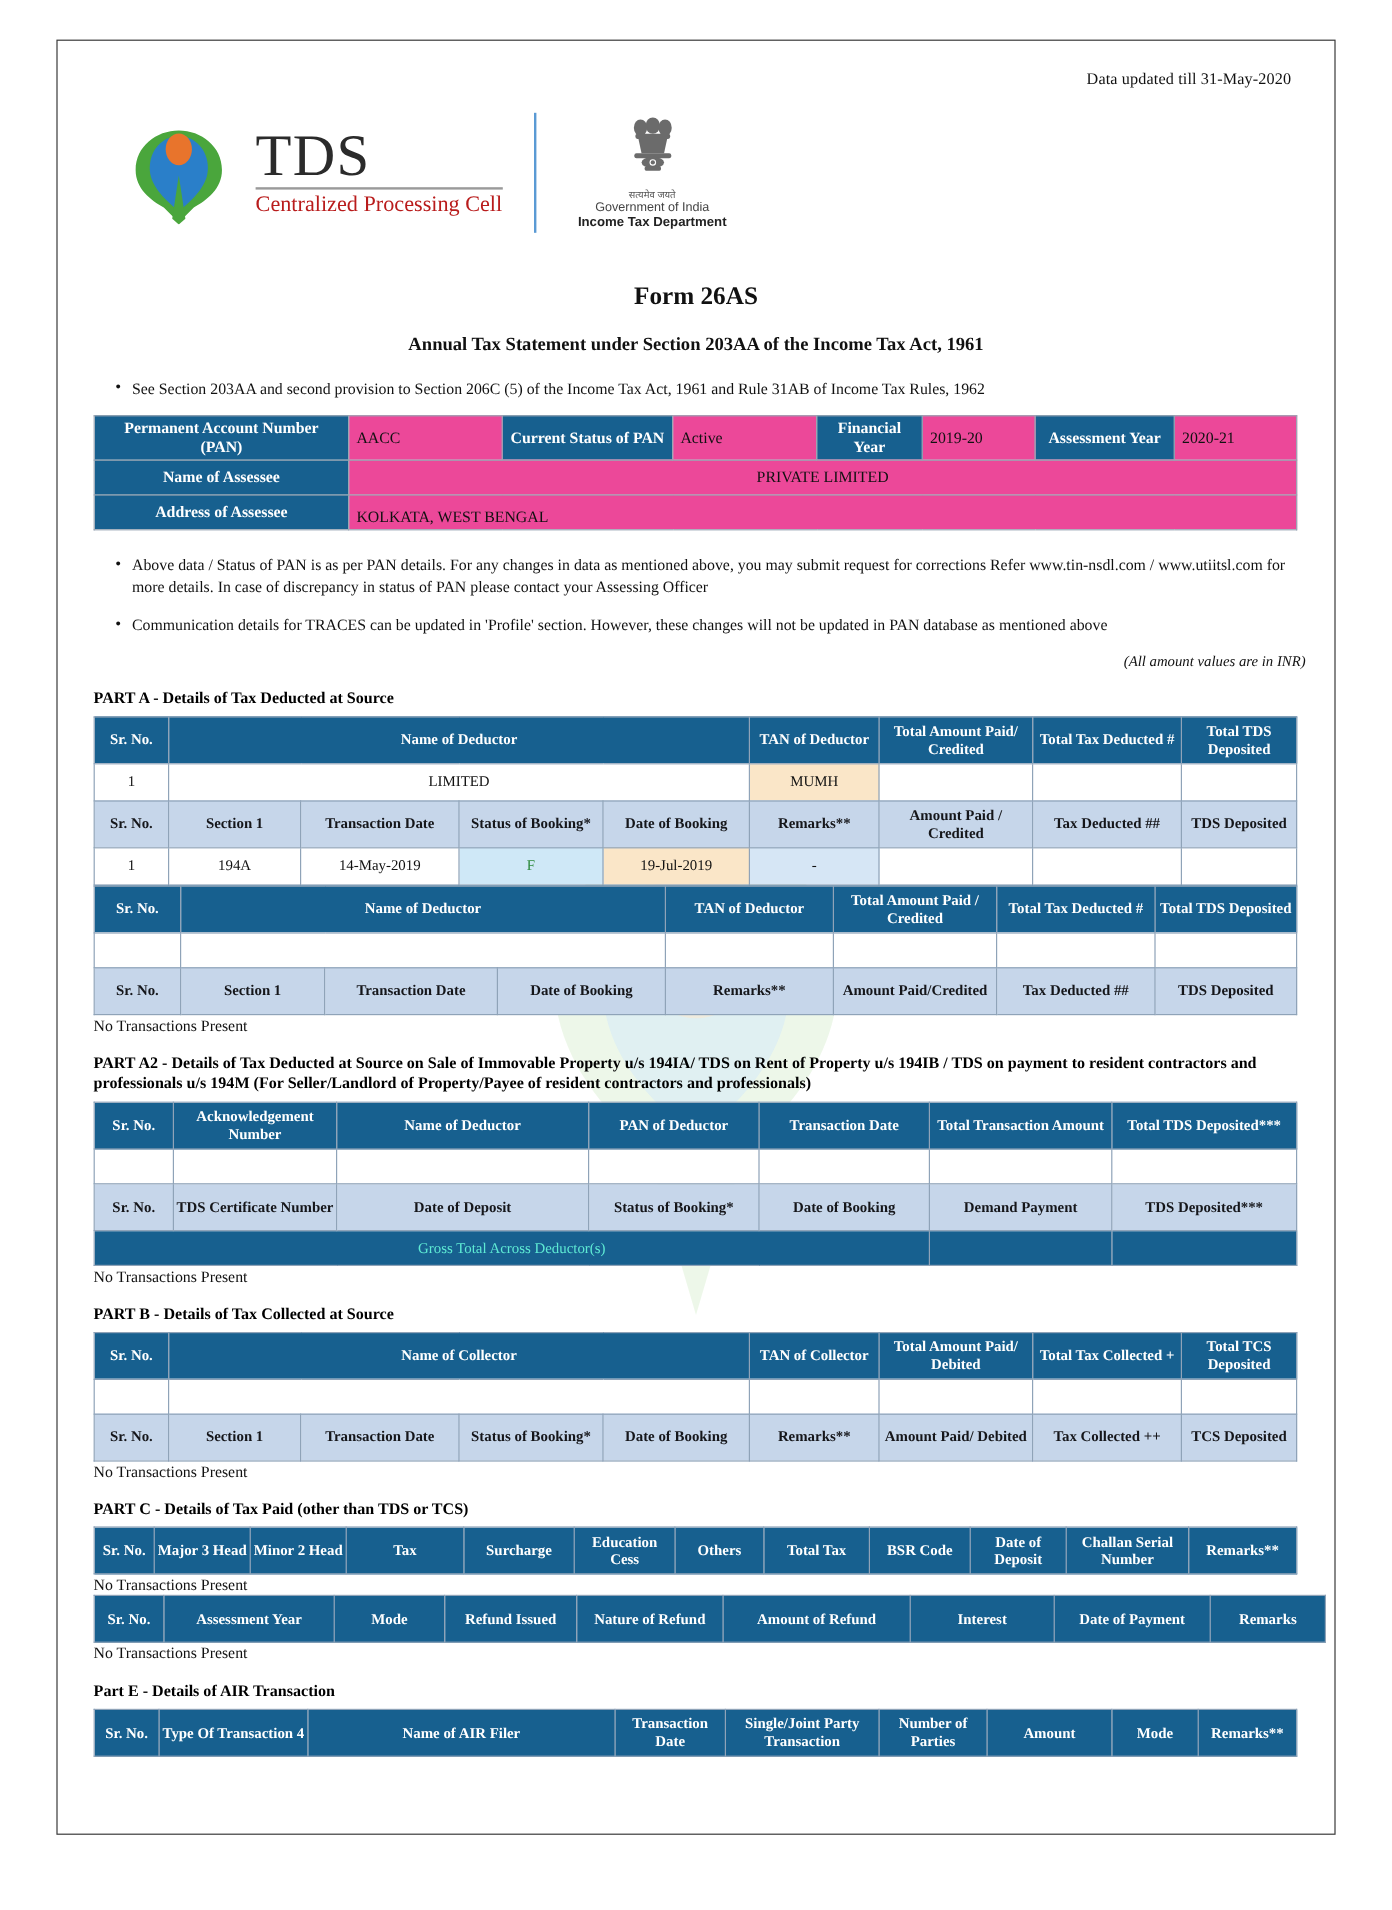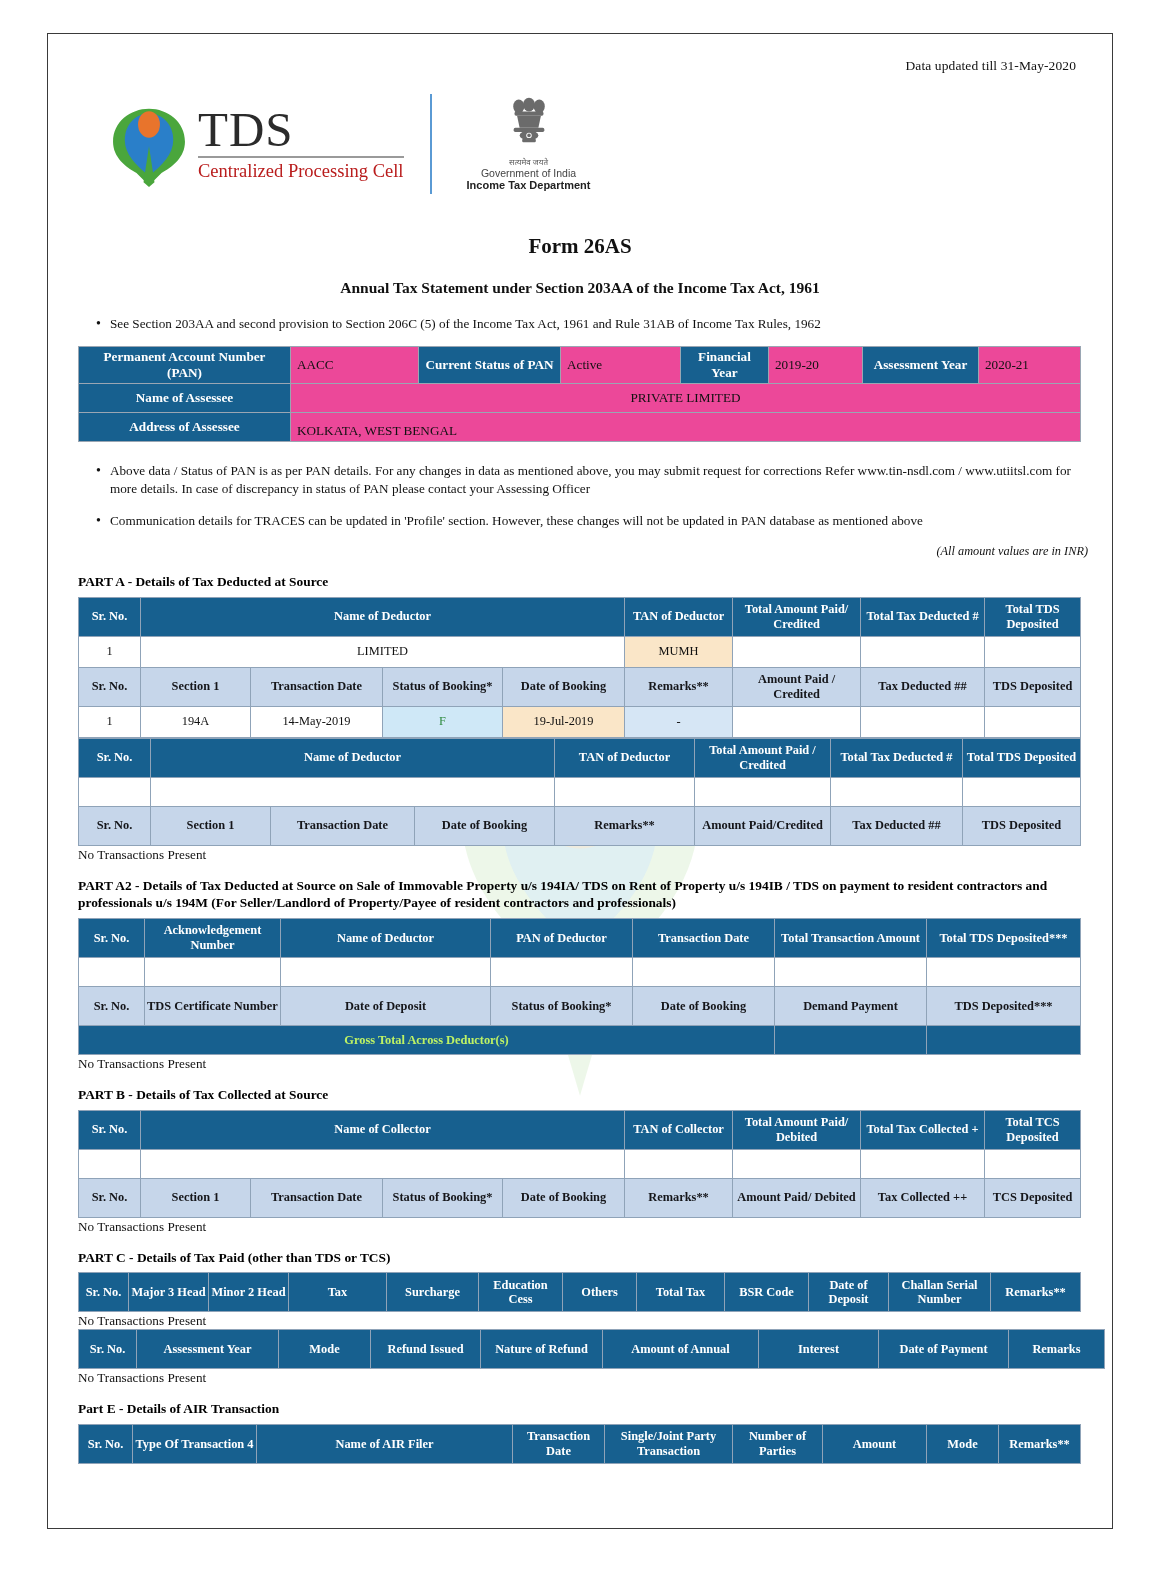--- a/index.html
+++ b/index.html
@@ -59,20 +59,21 @@
     display: flex;
     align-items: center;
     margin-top: 18px;
     padding-left: 40px;
     height: 104px;
   }
   .tds-logo-block {
     display: flex;
     align-items: center;
     flex: 0 0 auto;
+    gap: 15px;
   }
   .tds-mark { width: 86px; height: 86px; flex: 0 0 auto; }
   .tds-words {
     margin-left: 6px;
     display: flex;
     flex-direction: column;
     justify-content: center;
   }
   .tds-big {
     font-family: "Liberation Serif", serif;
@@ -261,22 +262,22 @@
     height: 32px;
     line-height: 1.2;
   }
   table.dt td.cell { background: #fff; height: 24px; }
   table.dt td.cell-blank { background: #fff; height: 22px; }
   table.dt td.cell-lb { background: #d6e6f5; height: 24px; }
   table.dt td.cell-tan { background: #fae6c8; height: 24px; }
   table.dt td.status-f { color: #2e8b3e; background: #cfe8f7; height: 24px; }
   table.dt td.gross {
     background: #17608f;
-    color: #bef264;
-    font-weight: bold;
+    color: #5eead4;
+    font-weight: normal;
     height: 22px;
   }
   table.dt td.gross-blank { background: #17608f; height: 22px; }
 </style>
 </head>
 <body>
 
 <div class="page">
 
   <svg class="watermark" viewBox="0 0 200 230">
@@ -613,21 +614,21 @@
           <col style="width:130px">
           <col style="width:96px">
       </colgroup>
       <tbody>
           <tr>
         <th class="hdr-dark">Sr. No.</th>
         <th class="hdr-dark">Assessment Year</th>
         <th class="hdr-dark">Mode</th>
         <th class="hdr-dark">Refund Issued</th>
         <th class="hdr-dark">Nature of Refund</th>
-        <th class="hdr-dark">Amount of Annual</th>
+        <th class="hdr-dark">Amount of Refund</th>
         <th class="hdr-dark">Interest</th>
         <th class="hdr-dark">Date of Payment</th>
         <th class="hdr-dark">Remarks</th>
       </tr>
     </tbody>
       </table>
     <div class="no-trans">No Transactions Present</div>
 
     <div class="part-title">Part E - Details of AIR Transaction</div>
     <table class="dt">

